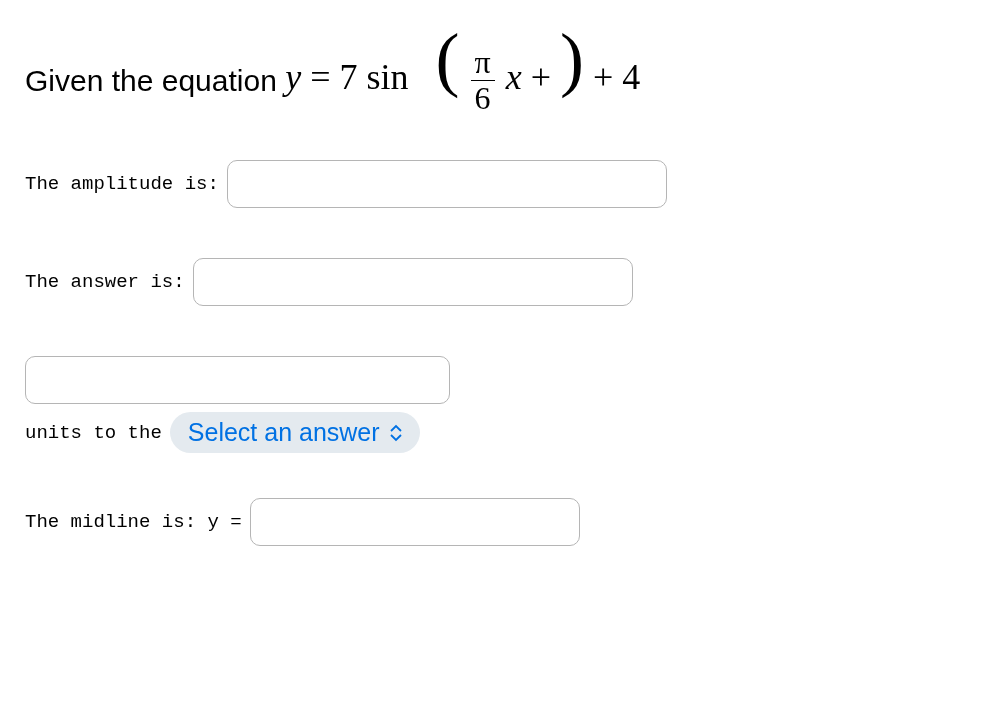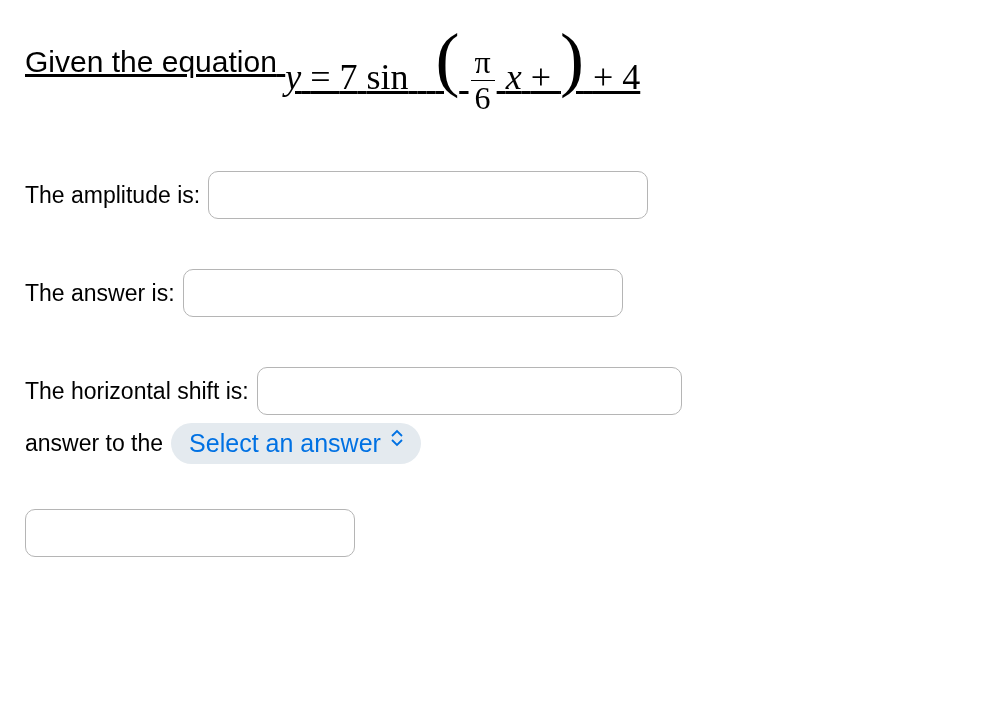--- a/index.html
+++ b/index.html
@@ -9,25 +9,24 @@
     }
     body {
       font-family: -apple-system, BlinkMacSystemFont, 'Segoe UI', Helvetica, Arial, sans-serif;
       background: #ffffff;
       padding: 20px 25px;
       font-size: 28px;
       color: #000000;
     }
     .equation-line {
       display: flex;
-      align-items: flex-start;
+      align-items: center;
       margin-top: 25px;
-      margin-bottom: 55px;
+      margin-bottom: 44px;
       font-size: 30px;
-      text-decoration: underline;
     }
     .math {
       font-family: 'Times New Roman', Times, serif;
       font-size: 36px;
     }
     .math-italic {
       font-style: italic;
     }
     .fraction {
       display: inline-flex;
@@ -56,21 +55,22 @@
       display: flex;
       align-items: center;
       margin-bottom: 50px;
       flex-wrap: wrap;
       gap: 8px;
     }
     .question-row:last-child {
       margin-bottom: 10px;
     }
     .label {
-      font-size: 23px;
+      font-size: 19px;
+      font-family: Liberation Mono, monospace;
     }
     .text-input {
       height: 48px;
       border: 1px solid #b5b5b5;
       border-radius: 10px;
       background: #ffffff;
       padding: 0 12px;
       font-size: 24px;
       outline: none;
     }
@@ -81,21 +81,21 @@
       width: 440px;
     }
     .input-shift {
       width: 425px;
     }
     .input-midline {
       width: 330px;
     }
     .select-pill {
       display: inline-flex;
-      align-items: flex-start;
+      align-items: center;
       background: #e4eaef;
       color: #0071e3;
       font-size: 25px;
       padding: 6px 18px;
       border-radius: 24px;
       cursor: pointer;
       gap: 10px;
     }
     .chevron-updown {
       display: inline-flex;
@@ -142,34 +142,34 @@
   <span class="label">The amplitude is: </span>
   <input type="text" class="text-input input-amplitude" style="">
 </div>
 
 <div class="question-row">
   <span class="label">The answer is: </span>
   <input type="text" class="text-input input-period" style="">
 </div>
 
 <div class="question-row">
-  <span class="label">The horizontal shift is: </span>
   <input type="text" class="text-input input-shift" style="">
 </div>
 
 <div class="question-row units-row">
-  <span class="label">answer to the </span>
+  <span class="label">units to the </span>
   <span class="select-pill">
     <span>Select an answer</span>
     <span class="chevron-updown">
       <svg viewBox="0 0 12 8">
           <path d="M1 7 L6 2 L11 7" stroke="#0071e3" stroke-width="1.8" fill="none"></path>
         </svg>
       <svg viewBox="0 0 12 8">
           <path d="M1 1 L6 6 L11 1" stroke="#0071e3" stroke-width="1.8" fill="none"></path>
         </svg>
     </span>
   </span>
 </div>
 
 <div class="question-row">
+  <span class="label">The midline is: y = </span>
   <input type="text" class="text-input input-midline" style="">
 </div>
 
 </body></html>

